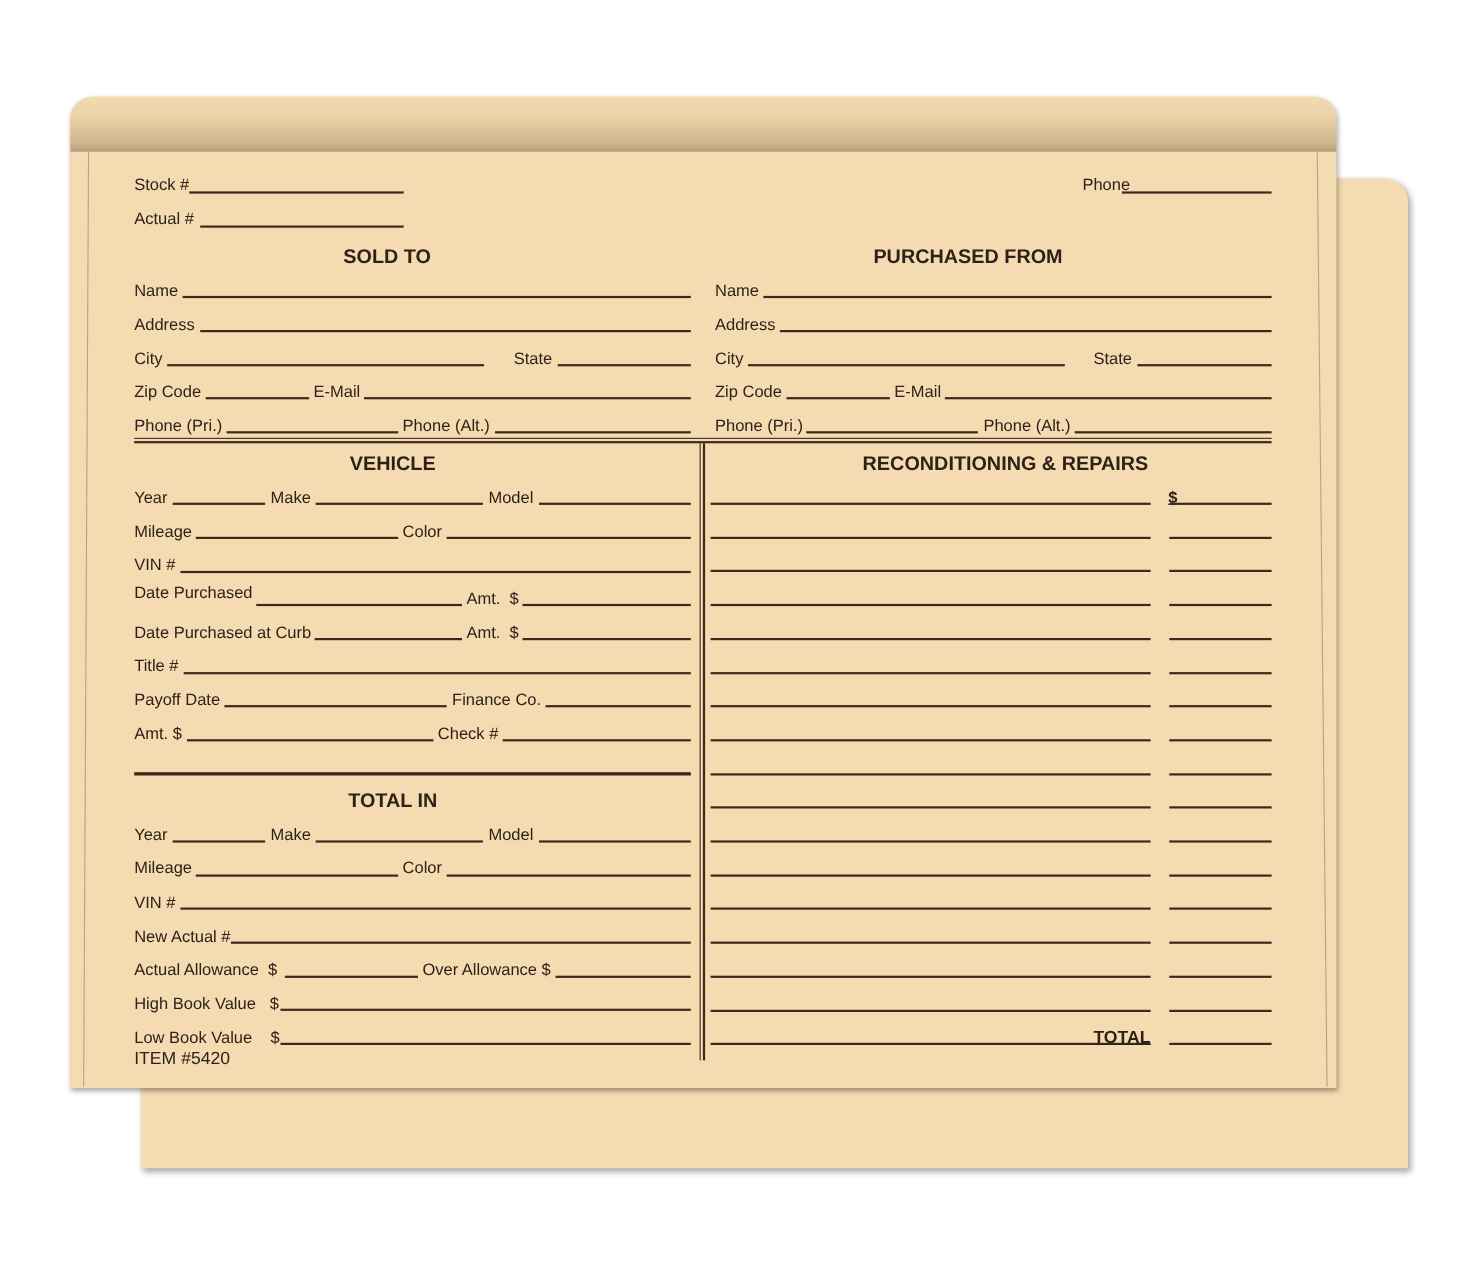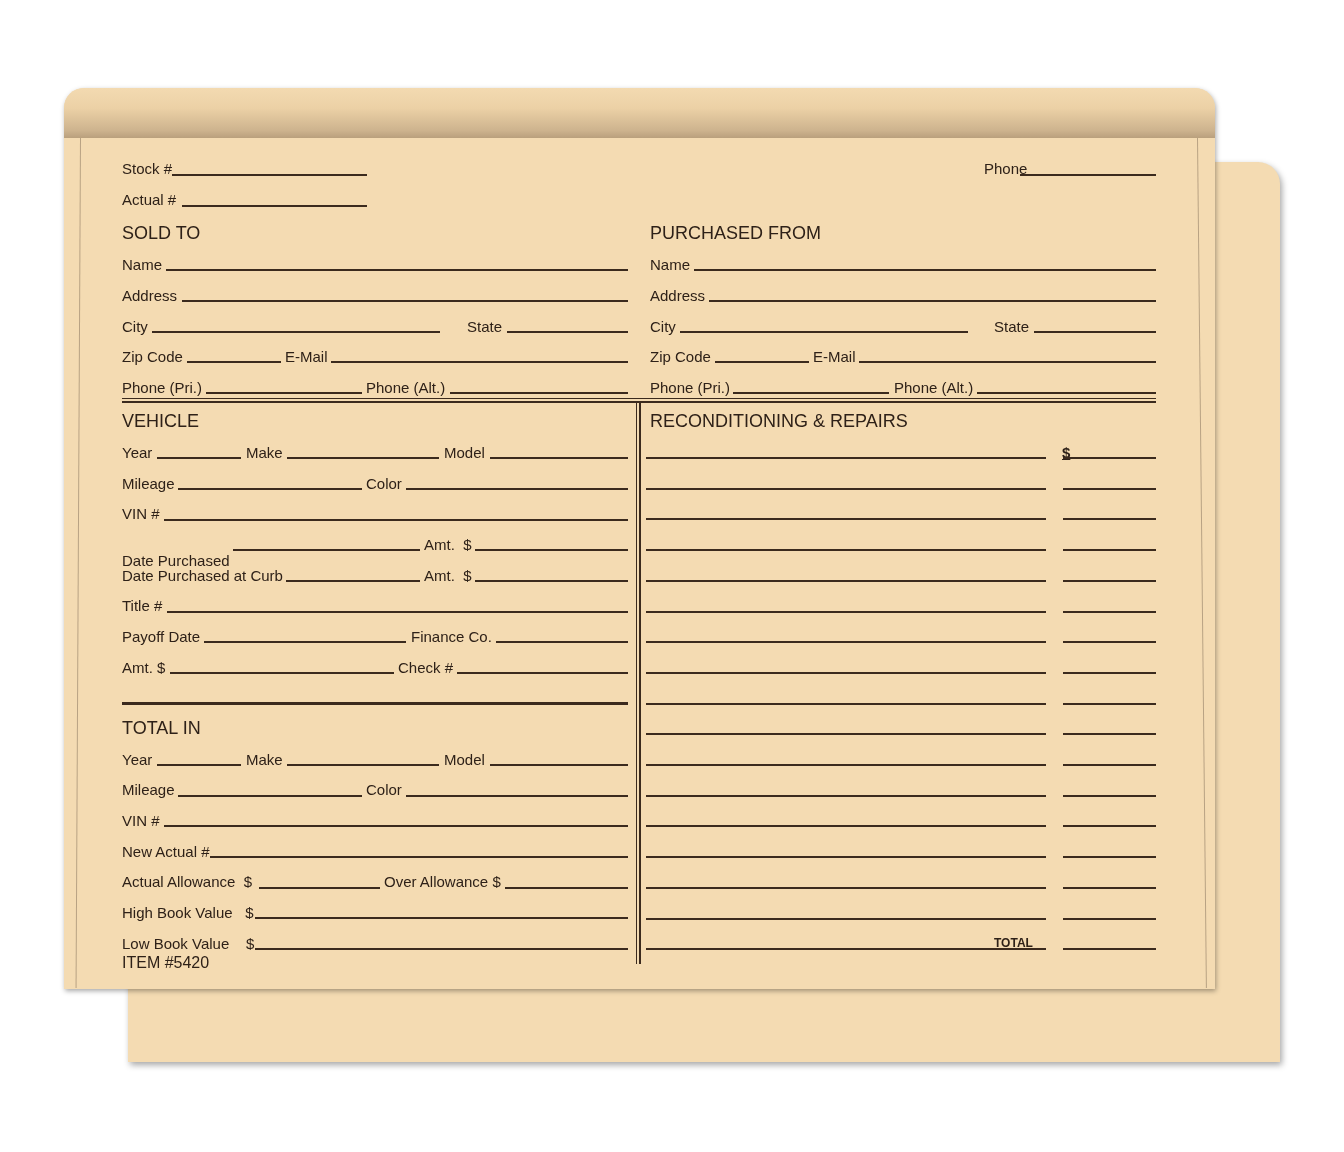--- a/index.html
+++ b/index.html
@@ -7,21 +7,21 @@
        font-family:"Liberation Sans",sans-serif;color:#2e2118;}
   .back{position:absolute;left:128px;top:162px;width:1152px;height:900px;background:#f4dbb2;
         border-radius:0 22px 0 0;box-shadow:2px 3px 6px rgba(0,0,0,.35);}
   .front{position:absolute;left:64px;top:88px;width:1151px;height:901px;background:#f4dbb2;
          border-radius:20px 20px 0 0;box-shadow:1px 2px 5px rgba(0,0,0,.35);}
   .tab{position:absolute;left:0;top:0;width:100%;height:50px;border-radius:20px 20px 0 0;
        background:linear-gradient(#f3dab1 0%,#ecd1a6 40%,#cdb38e 85%,#b9a07d 100%);}
   .fold-l{position:absolute;left:16px;top:50px;width:1px;height:850px;background:#b8a283;transform:rotate(0.3deg);transform-origin:top;}
   .fold-r{position:absolute;left:1133px;top:50px;width:1px;height:850px;background:#b8a283;transform:rotate(-0.6deg);transform-origin:top;}
   .t{position:absolute;font-size:15px;white-space:nowrap;line-height:17px;}
-  .h{position:absolute;font-size:18px;font-weight:normal;white-space:nowrap;}
+  .h{position:absolute;font-size:18px;font-weight:bold;white-space:nowrap;text-align:center;}
   .title{position:absolute;left:480px;top:160px;width:320px;text-align:center;font-family:"DejaVu Sans",sans-serif;
          font-weight:bold;font-size:26px;line-height:23px;color:#231a12;letter-spacing:0.5px;}
   .ln{position:absolute;height:2px;background:#3b2a1d;}
   .vr{position:absolute;width:2px;background:#3b2a1d;}
   .small{position:absolute;font-size:16px;}
 </style>
 </head>
 <body>
 
 <div class="back"></div>
@@ -87,21 +87,21 @@
 <div class="t" style="left:246px;top:444px">Make</div>
 <div class="ln" style="left:287px;top:457px;width:152px"></div>
 <div class="t" style="left:444px;top:444px">Model</div>
 <div class="ln" style="left:490px;top:457px;width:138px"></div>
 <div class="t" style="left:122px;top:475px">Mileage</div>
 <div class="ln" style="left:178px;top:488px;width:184px"></div>
 <div class="t" style="left:366px;top:475px">Color</div>
 <div class="ln" style="left:406px;top:488px;width:222px"></div>
 <div class="t" style="left:122px;top:505px">VIN #</div>
 <div class="ln" style="left:164px;top:519px;width:464px"></div>
-<div class="t" style="left:122px;top:552px">Date Purchased</div>
+<div class="t" style="left:122px;top:531px">Date Purchased</div>
 <div class="ln" style="left:233px;top:549px;width:187px"></div>
 <div class="t" style="left:424px;top:536px;white-space:pre">Amt.  $</div>
 <div class="ln" style="left:475px;top:549px;width:153px"></div>
 <div class="t" style="left:122px;top:567px">Date Purchased at Curb</div>
 <div class="ln" style="left:286px;top:580px;width:134px"></div>
 <div class="t" style="left:424px;top:567px;white-space:pre">Amt.  $</div>
 <div class="ln" style="left:475px;top:580px;width:153px"></div>
 <div class="t" style="left:122px;top:597px">Title #</div>
 <div class="ln" style="left:167px;top:611px;width:461px"></div>
 <div class="t" style="left:122px;top:628px">Payoff Date</div>
@@ -171,13 +171,13 @@
     <div class="ln" style="left: 1063px; top: 825.4px; width: 93px;"></div>
     <div class="ln" style="left: 646px; top: 856.1px; width: 400px;"></div>
     <div class="ln" style="left: 1063px; top: 856.1px; width: 93px;"></div>
     <div class="ln" style="left: 646px; top: 886.8px; width: 400px;"></div>
     <div class="ln" style="left: 1063px; top: 886.8px; width: 93px;"></div>
     <div class="ln" style="left: 646px; top: 917.5px; width: 400px;"></div>
     <div class="ln" style="left: 1063px; top: 917.5px; width: 93px;"></div>
     <div class="ln" style="left: 646px; top: 948.2px; width: 400px;"></div>
     <div class="ln" style="left: 1063px; top: 948.2px; width: 93px;"></div>
   </div>
-<div class="t" style="left:994px;top:935px;font-weight:bold;font-size:12px;">TOTAL</div>
+<div class="t" style="left:994px;top:935px;font-weight:bold;font-size:16px;text-decoration:underline">TOTAL</div>
 
 </body></html>

